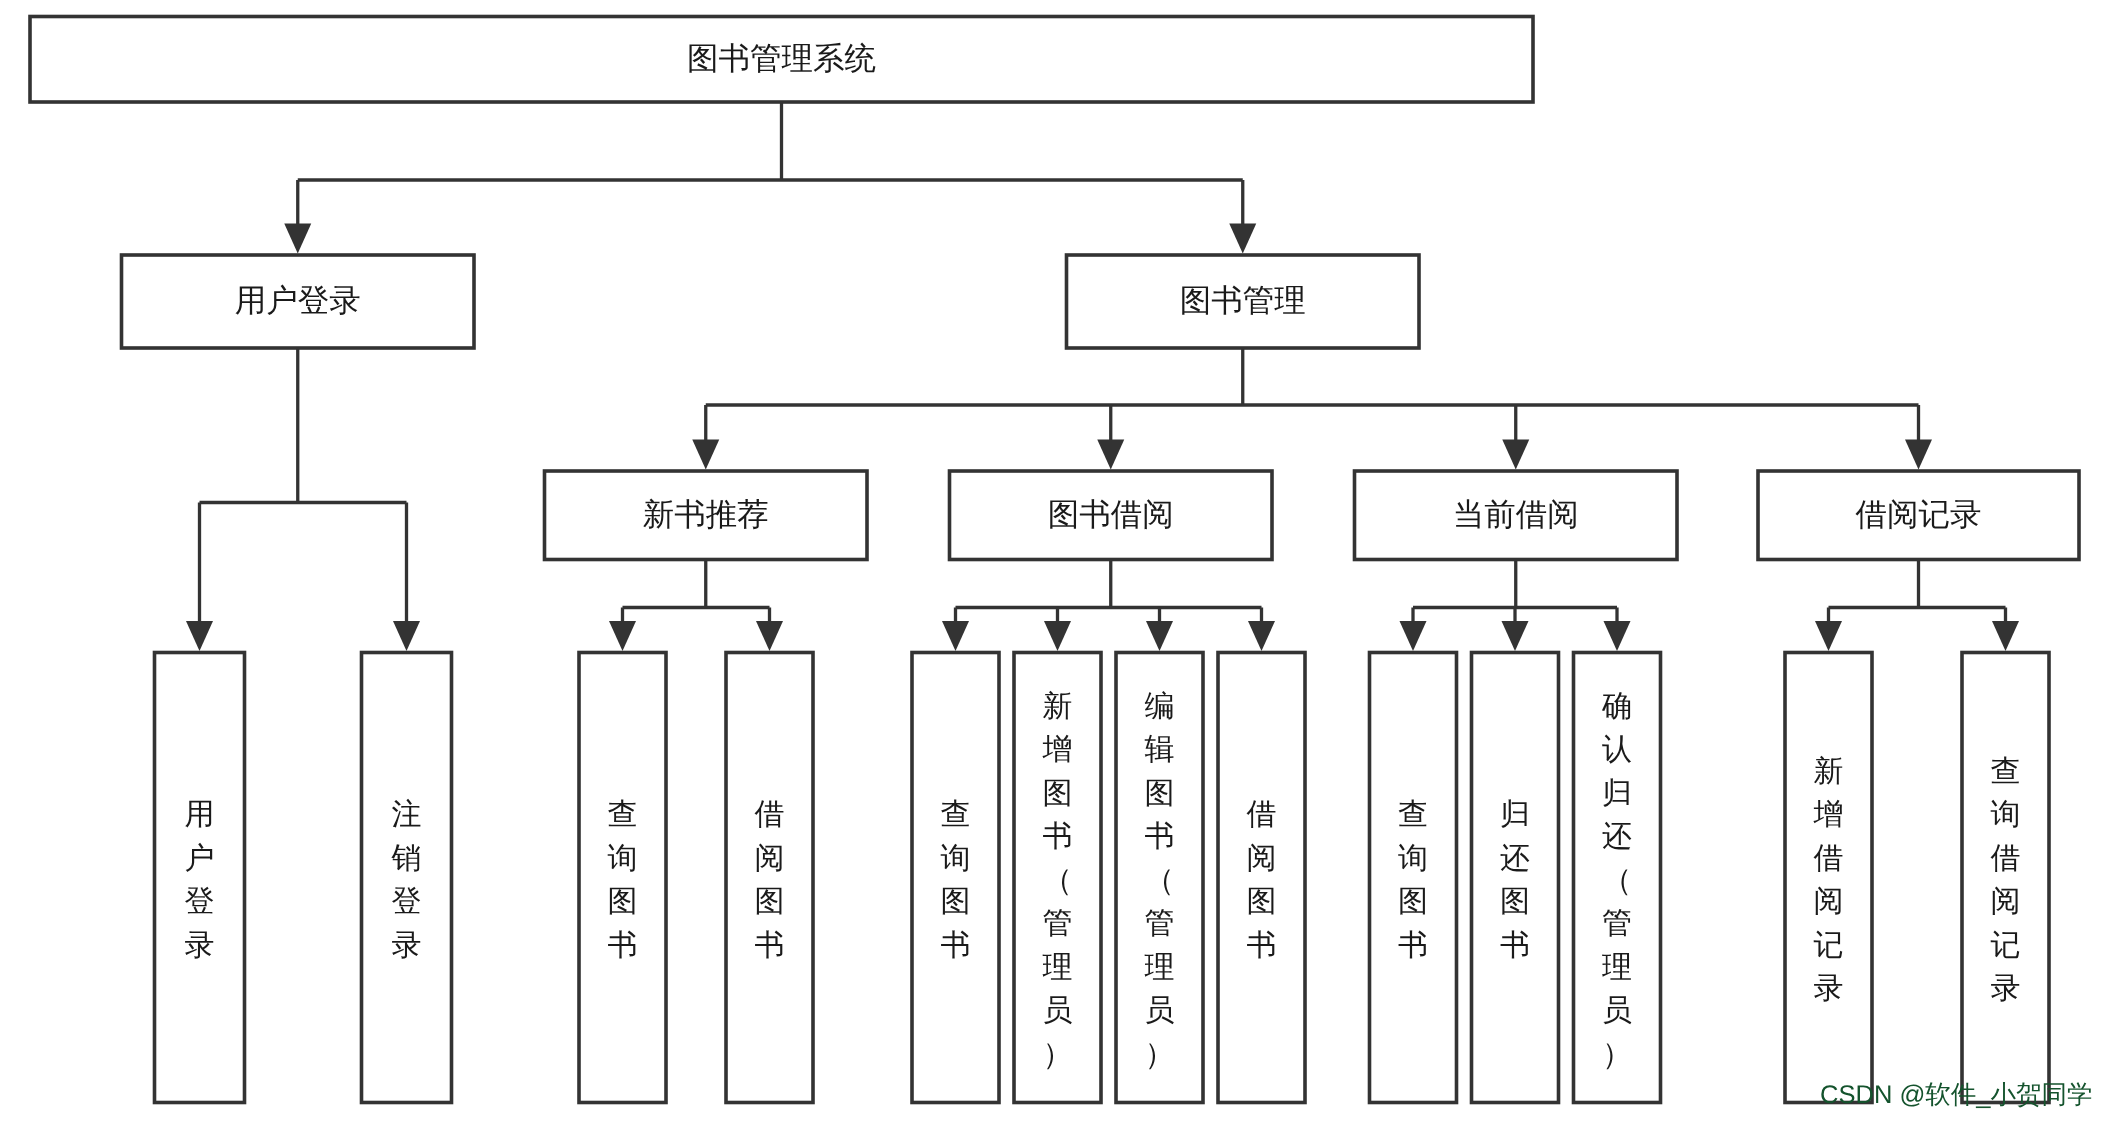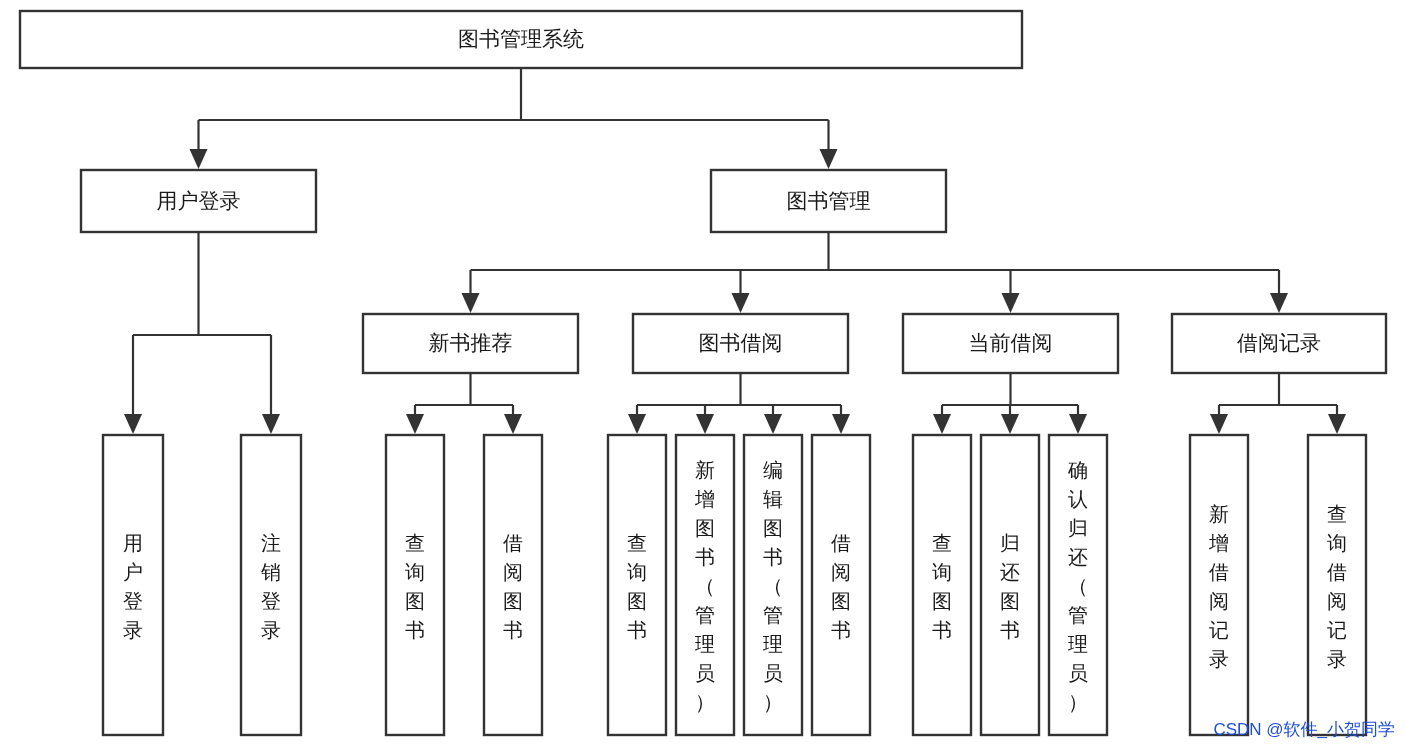--- a/index.html
+++ b/index.html
@@ -48,21 +48,21 @@
   .arrow-head {
     fill: #333333;
     stroke: none;
   }
   .watermark {
     position: absolute;
     right: 10px;
     bottom: 6px;
     font-family: "Liberation Sans", "DejaVu Sans", sans-serif;
     font-size: 17px;
-    color: #1d4ed8;
+    color: #14532d;
     white-space: nowrap;
     user-select: none;
   }
 </style>
 </head>
 <body>
 
 <div id="diagram-root">
   <svg id="diagram-svg" width="1405" height="747" viewBox="0 0 1405 747" xmlns="http://www.w3.org/2000/svg">
     <g id="connector-layer">

